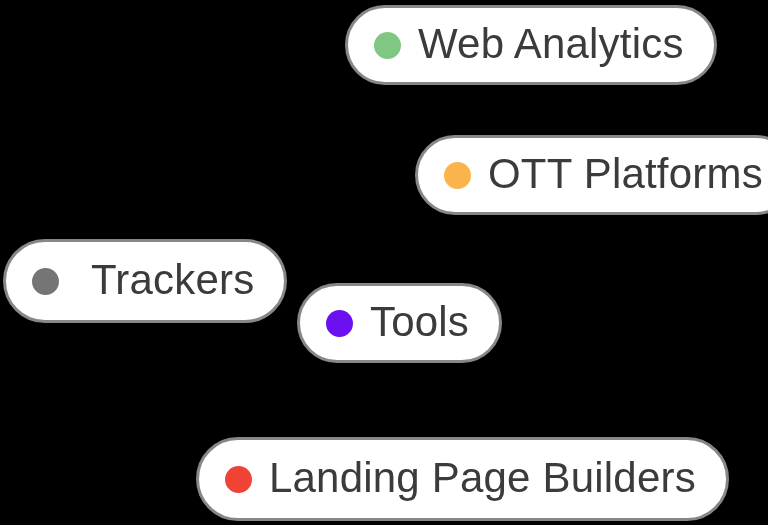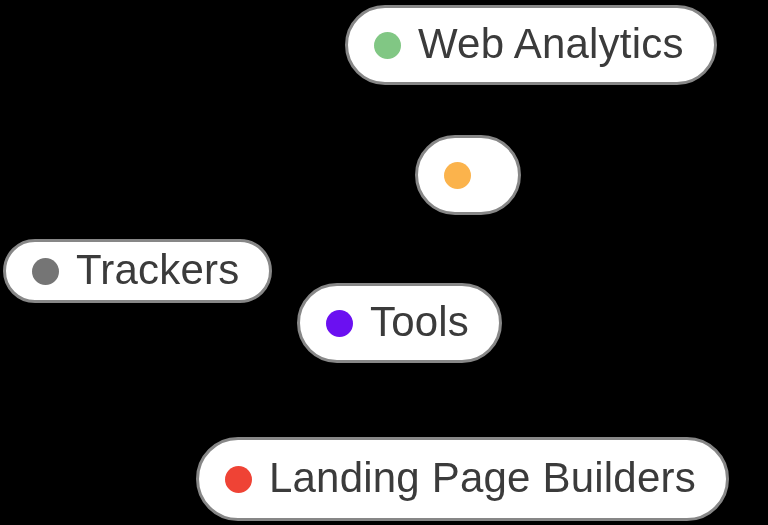--- a/index.html
+++ b/index.html
@@ -40,37 +40,38 @@
     line-height: 1;
     color: #3b3b3b;
     letter-spacing: 0.2px;
     padding-bottom: 3px;
   }
 
   
   .chip-web-analytics        { left: 345px; top:   5px; }
   .chip-forums               { left:  60px; top:  80px; }
   .chip-ott-platforms        { left: 415px; top: 135px; }
-  .chip-trackers             { left:   3px; top: 239px; height: 64px; }
+  .chip-trackers             { left:   3px; top: 239px; height: 84px; gap: 15px; }
   .chip-tools                { left: 297px; top: 283px; justify-content: center; }
   .chip-landing-page-builders{ left: 196px; top: 437px; height: 84px; }
 </style>
 </head>
 <body>
 
 <div class="canvas" style="background: rgb(0, 0, 0);">
 
   <div class="chip chip-web-analytics">
     <span class="dot" style="background: rgb(129, 199, 132);"></span>
     <span class="chip-label">Web Analytics</span>
   </div>
 
 
   <div class="chip chip-ott-platforms">
     <span class="dot" style="background: rgb(251, 179, 76);"></span>
+    <span class="chip-label">OTT Platforms</span>
   </div>
 
   <div class="chip chip-trackers">
     <span class="dot" style="background: rgb(117, 117, 117);"></span>
     <span class="chip-label">Trackers</span>
   </div>
 
   <div class="chip chip-tools">
     <span class="dot" style="background: rgb(107, 16, 241);"></span>
     <span class="chip-label">Tools</span>

